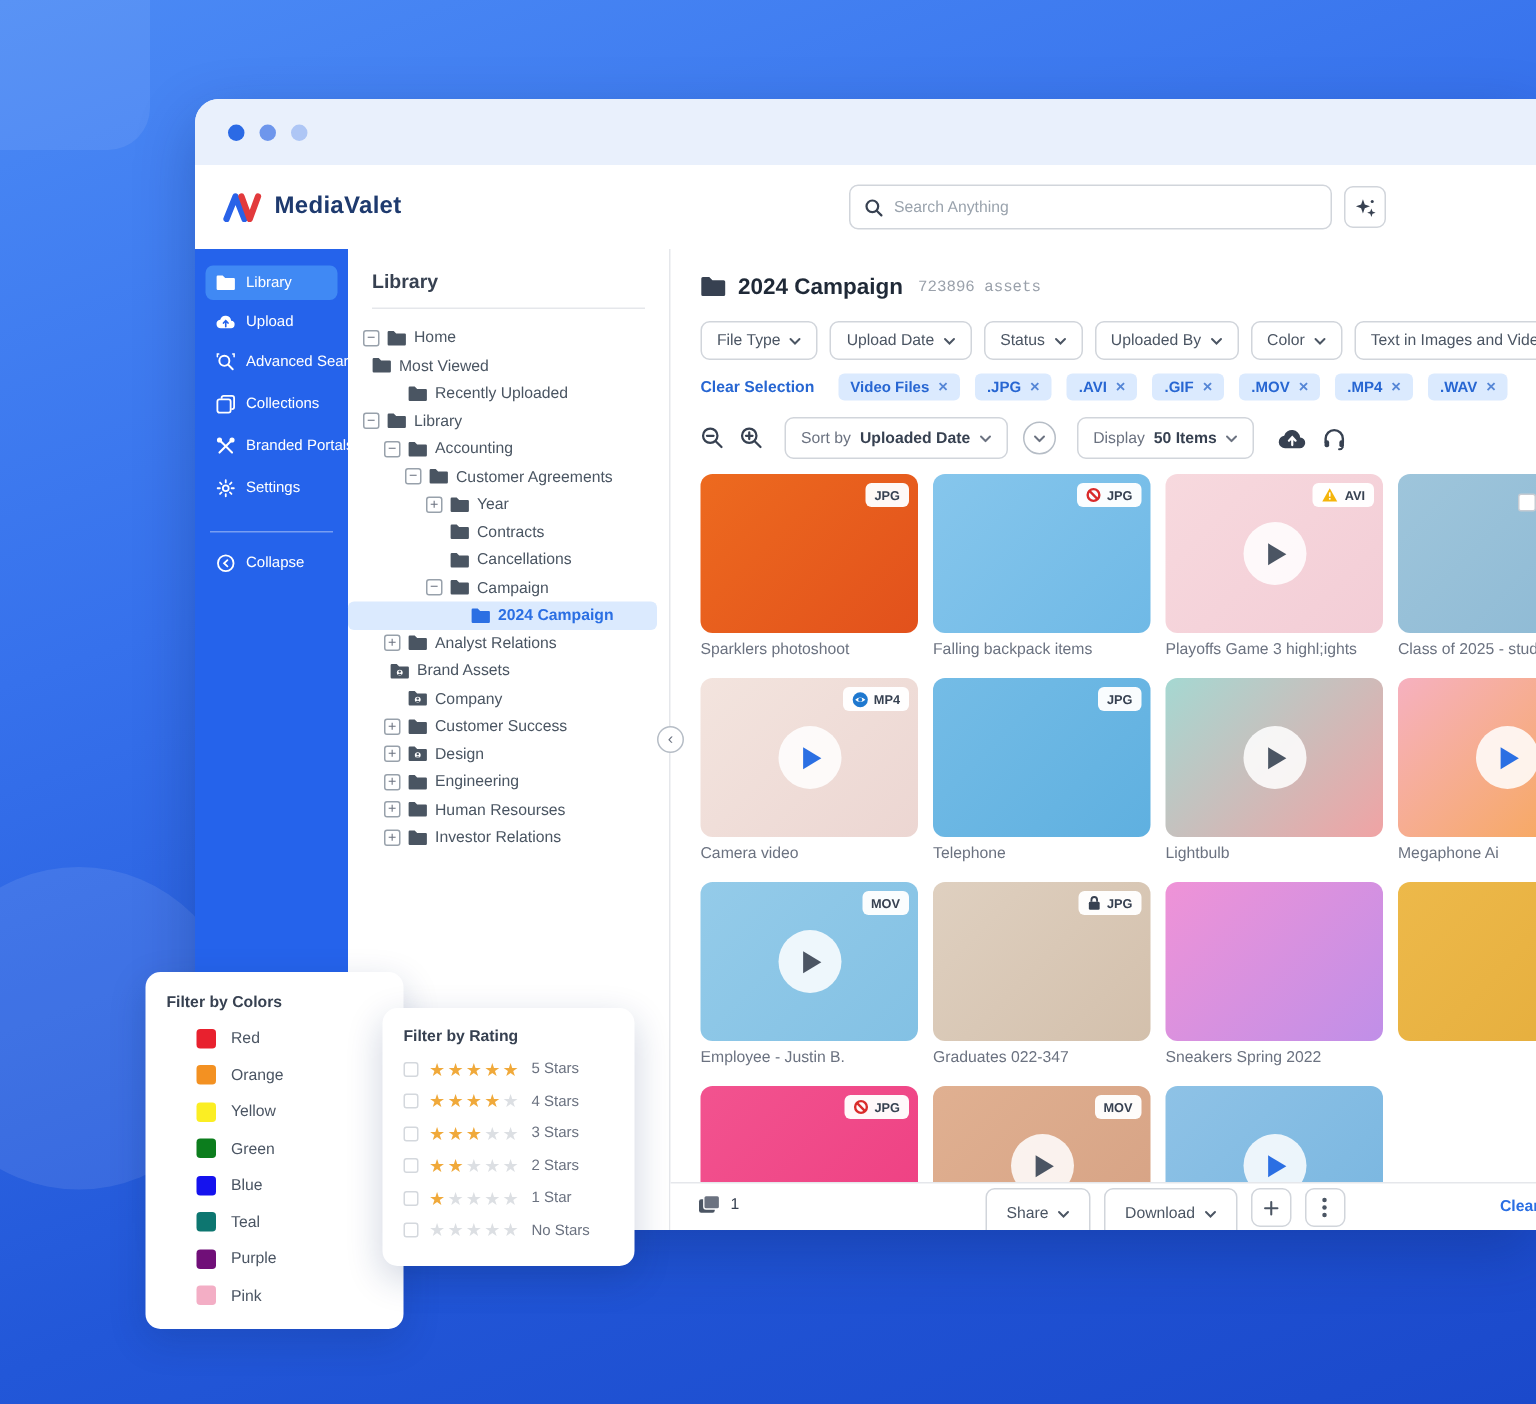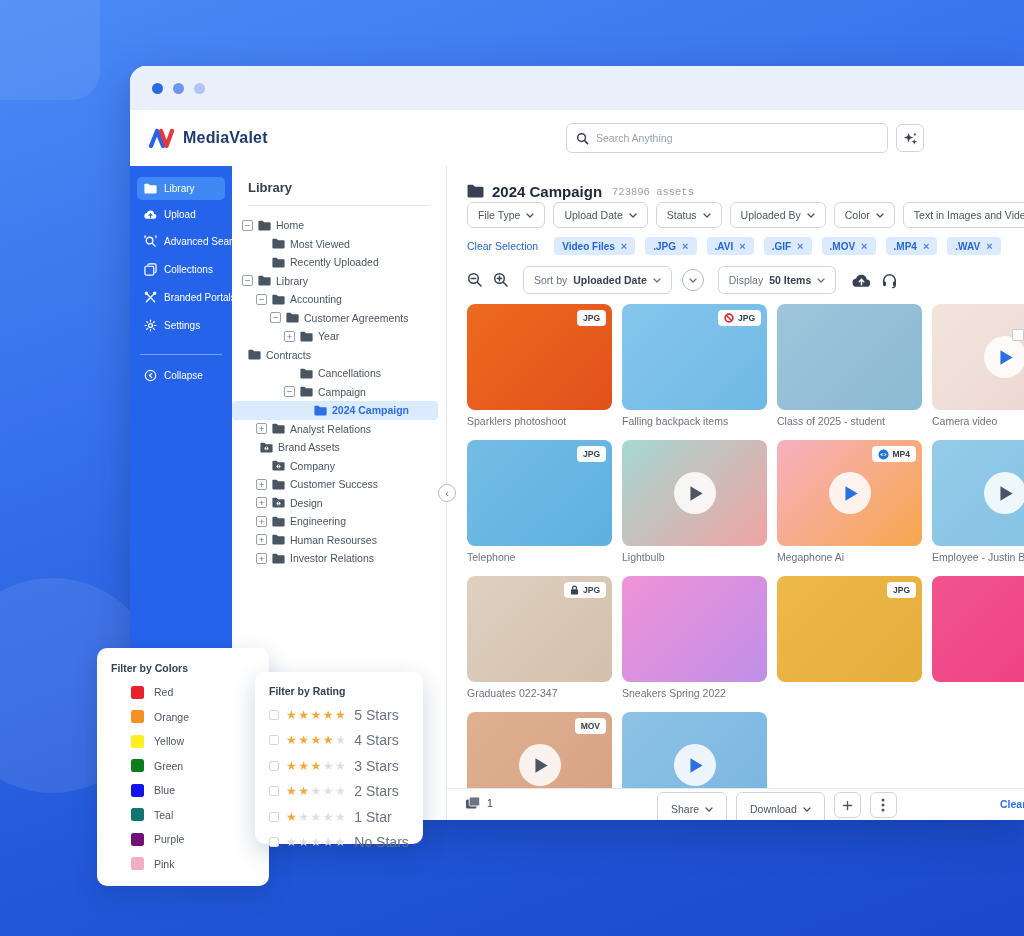--- a/index.html
+++ b/index.html
@@ -52,25 +52,25 @@
   .exp-sp { width:11px; flex:none; }
   .collapse-btn { position:absolute; left:308px; top:418px; width:18px; height:18px; border-radius:50%;
     background:#fff; border:1px solid #b6bdc6; color:#6b7280; font-size:11px; display:flex;
     align-items:center; justify-content:center; z-index:5; cursor:pointer; }
 
   
   .content { position:absolute; left:317px; top:100px; right:0; bottom:32px; padding:14px 0 0 20px; overflow:hidden; }
   .title-row { display:flex; align-items:center; gap:8px; height:22px; }
   .page-title { font-size:15px; font-weight:800; color:#1f2937; }
   .asset-count { font-size:10.5px; color:#9aa1ab; margin-left:2px; margin-top:2px;font-family:Liberation Mono, monospace; }
-  .filter-row { display:flex; gap:8px; white-space:nowrap; }
+  .filter-row { display:flex; gap:8px; margin-top:12px; white-space:nowrap; }
   .drop { height:26px; border:1px solid #d1d5db; border-radius:6px; background:#fff; color:#4b5563;
     font-size:10.5px; display:inline-flex; align-items:center; gap:6px; padding:0 10px; font-family:inherit; flex:none; cursor:pointer;}
   .chips-row { display:flex; align-items:center; gap:10px; margin-top:9px; white-space:nowrap; }
-  .clear-sel { font-size:10.5px; font-weight:400; color:#2766d2; margin-right:6px; cursor:pointer; }
+  .clear-sel { font-size:10.5px; font-weight:700; color:#2766d2; margin-right:6px; cursor:pointer; }
   .chip { background:#dbeafe; border-radius:4px; height:18px; display:inline-flex; align-items:center;
     gap:6px; padding:0 8px; font-size:10px; font-weight:600; color:#2766d2; flex:none; cursor:pointer;}
   .chip-x { color:#5586d6; font-size:11px; cursor:pointer; }
   .toolbar { display:flex; align-items:center; gap:10px; margin-top:11px; height:28px; color:#374151; }
   .tool-drop { height:28px; border:1px solid #d1d5db; border-radius:6px; background:#fff;
     display:inline-flex; align-items:center; gap:6px; padding:0 10px; font-size:10.5px; color:#6b7280; cursor:pointer;}
   .tool-drop b { color:#374151; }
   .circ-btn { width:22px; height:22px; border-radius:50%; border:1px solid #b6bdc6; display:flex;
     align-items:center; justify-content:center; color:#6b7280; background:#fff; cursor:pointer;}
   .sel-all-cbx { position:absolute; left:565px; top:97px; width:12px; height:12px;
@@ -104,21 +104,21 @@
   .panel-title { font-size:10.5px; font-weight:700; color:#374151; }
   .panel-colors .panel-title { margin:14px 0 0 14px; }
   .panel-rating .panel-title { margin:13px 0 0 14px; }
   .color-row { display:flex; align-items:center; gap:10px; margin:11.5px 0 0 34px; cursor:pointer;}
   .swatch { width:13px; height:13px; border-radius:2.5px; flex:none; }
   .color-label { font-size:10.5px; color:#4b5563; }
   .rating-row { display:flex; align-items:center; gap:7px; margin:9.5px 0 0 14px; cursor:pointer;}
   .cbx { width:10px; height:10px; border:1px solid #d4d8dd; border-radius:2px; background:#fff; flex:none; }
   .stars { font-size:12px; letter-spacing:1.5px; line-height:12px; }
   .star-f { color:#f0a93a; } .star-e { color:#dcdfe3; }
-  .rlabel { font-size:14px; color:#6b7280; }
+  .rlabel { font-size:10px; color:#6b7280; }
 </style>
 </head>
 <body>
 
 <div id="canvas">
   <div class="bg-square"></div>
   <div class="bg-circle"></div>
 
   <div class="window">
     <div class="titlebar" id="titlebar-dots">
@@ -232,36 +232,36 @@
       <div class="tree-list" id="tree-list">
           <div class="tree-row" style="padding-left:10px">
             <span class="exp">−</span>
             <span class="icn">
               <svg width="13" height="11" viewBox="0 0 16 13">
                 <path fill="currentColor" d="M0.5 1.5 A1 1 0 0 1 1.5 0.5 H5.5 L7.5 2.5 H14.5 A1 1 0 0 1 15.5 3.5 V11.5 A1 1 0 0 1 14.5 12.5 H1.5 A1 1 0 0 1 0.5 11.5 Z"></path>
               </svg>
             </span>
             <span class="tree-label">Home</span>
           </div>
+          <div class="tree-row" style="">
+            <span class="exp-sp"></span>
+            <span class="icn">
+              <svg width="13" height="11" viewBox="0 0 16 13">
+                <path fill="currentColor" d="M0.5 1.5 A1 1 0 0 1 1.5 0.5 H5.5 L7.5 2.5 H14.5 A1 1 0 0 1 15.5 3.5 V11.5 A1 1 0 0 1 14.5 12.5 H1.5 A1 1 0 0 1 0.5 11.5 Z"></path>
+              </svg>
+            </span>
+            <span class="tree-label">Most Viewed</span>
+          </div>
           <div class="tree-row" style="padding-left:24px">
             <span class="exp-sp"></span>
             <span class="icn">
               <svg width="13" height="11" viewBox="0 0 16 13">
                 <path fill="currentColor" d="M0.5 1.5 A1 1 0 0 1 1.5 0.5 H5.5 L7.5 2.5 H14.5 A1 1 0 0 1 15.5 3.5 V11.5 A1 1 0 0 1 14.5 12.5 H1.5 A1 1 0 0 1 0.5 11.5 Z"></path>
               </svg>
             </span>
-            <span class="tree-label">Most Viewed</span>
-          </div>
-          <div class="tree-row" style="padding-left:24px">
-            <span class="exp-sp"></span>
-            <span class="icn">
-              <svg width="13" height="11" viewBox="0 0 16 13">
-                <path fill="currentColor" d="M0.5 1.5 A1 1 0 0 1 1.5 0.5 H5.5 L7.5 2.5 H14.5 A1 1 0 0 1 15.5 3.5 V11.5 A1 1 0 0 1 14.5 12.5 H1.5 A1 1 0 0 1 0.5 11.5 Z"></path>
-              </svg>
-            </span>
             <span class="tree-label">Recently Uploaded</span>
           </div>
           <div class="tree-row" style="padding-left:10px">
             <span class="exp">−</span>
             <span class="icn">
               <svg width="13" height="11" viewBox="0 0 16 13">
                 <path fill="currentColor" d="M0.5 1.5 A1 1 0 0 1 1.5 0.5 H5.5 L7.5 2.5 H14.5 A1 1 0 0 1 15.5 3.5 V11.5 A1 1 0 0 1 14.5 12.5 H1.5 A1 1 0 0 1 0.5 11.5 Z"></path>
               </svg>
             </span>
             <span class="tree-label">Library</span>
@@ -286,21 +286,21 @@
           </div>
           <div class="tree-row" style="padding-left:52px">
             <span class="exp">+</span>
             <span class="icn">
               <svg width="13" height="11" viewBox="0 0 16 13">
                 <path fill="currentColor" d="M0.5 1.5 A1 1 0 0 1 1.5 0.5 H5.5 L7.5 2.5 H14.5 A1 1 0 0 1 15.5 3.5 V11.5 A1 1 0 0 1 14.5 12.5 H1.5 A1 1 0 0 1 0.5 11.5 Z"></path>
               </svg>
             </span>
             <span class="tree-label">Year</span>
           </div>
-          <div class="tree-row" style="">
+          <div class="tree-row" style="padding-left:52px">
             <span class="exp-sp"></span>
             <span class="icn">
               <svg width="13" height="11" viewBox="0 0 16 13">
                 <path fill="currentColor" d="M0.5 1.5 A1 1 0 0 1 1.5 0.5 H5.5 L7.5 2.5 H14.5 A1 1 0 0 1 15.5 3.5 V11.5 A1 1 0 0 1 14.5 12.5 H1.5 A1 1 0 0 1 0.5 11.5 Z"></path>
               </svg>
             </span>
             <span class="tree-label">Contracts</span>
           </div>
           <div class="tree-row" style="padding-left:52px">
             <span class="exp-sp"></span>
@@ -572,20 +572,44 @@
                 <span class="icn">
                   <svg width="10" height="10" viewBox="0 0 10 10">
                     <circle cx="5" cy="5" r="3.9" fill="none" stroke="#d92b2b" stroke-width="1.6"></circle>
                     <line x1="2.3" y1="2.3" x2="7.7" y2="7.7" stroke="#d92b2b" stroke-width="1.6"></line>
                   </svg>
                 </span>
                 <span>JPG</span>
               </div>
             </div>
             <div class="card-title">Falling backpack items</div>
+          </div>
+          <div class="card">
+            <div class="thumb" style="background:linear-gradient(135deg,#f7d9de,#f3cdd6)">
+              <div class="play">
+                <div class="play-c">
+                  <span class="icn">
+                    <svg width="15" height="17" viewBox="0 0 12 14">
+                      <path d="M1 1 L11 7 L1 13 Z" fill="#4b5563"></path>
+                    </svg>
+                  </span>
+                </div>
+              </div>
+              <div class="badge">
+                <span class="icn">
+                  <svg width="11" height="10" viewBox="0 0 12 11">
+                    <path d="M6 0.6 L11.5 10.3 H0.5 Z" fill="#f5b50a"></path>
+                    <rect x="5.4" y="3.6" width="1.2" height="3.1" fill="#fff"></rect>
+                    <rect x="5.4" y="7.7" width="1.2" height="1.2" fill="#fff"></rect>
+                  </svg>
+                </span>
+                <span>AVI</span>
+              </div>
+            </div>
+            <div class="card-title">Playoffs Game 3 highl;ights</div>
           </div>
           <div class="card">
             <div class="thumb" style="background:linear-gradient(135deg,#9ec5db,#8db9d4)"></div>
             <div class="card-title">Class of 2025 - student</div>
           </div>
           <div class="card">
             <div class="thumb" style="background:linear-gradient(135deg,#f3e4de,#ecd6d2)">
               <div class="play">
                 <div class="play-c">
                   <span class="icn">

